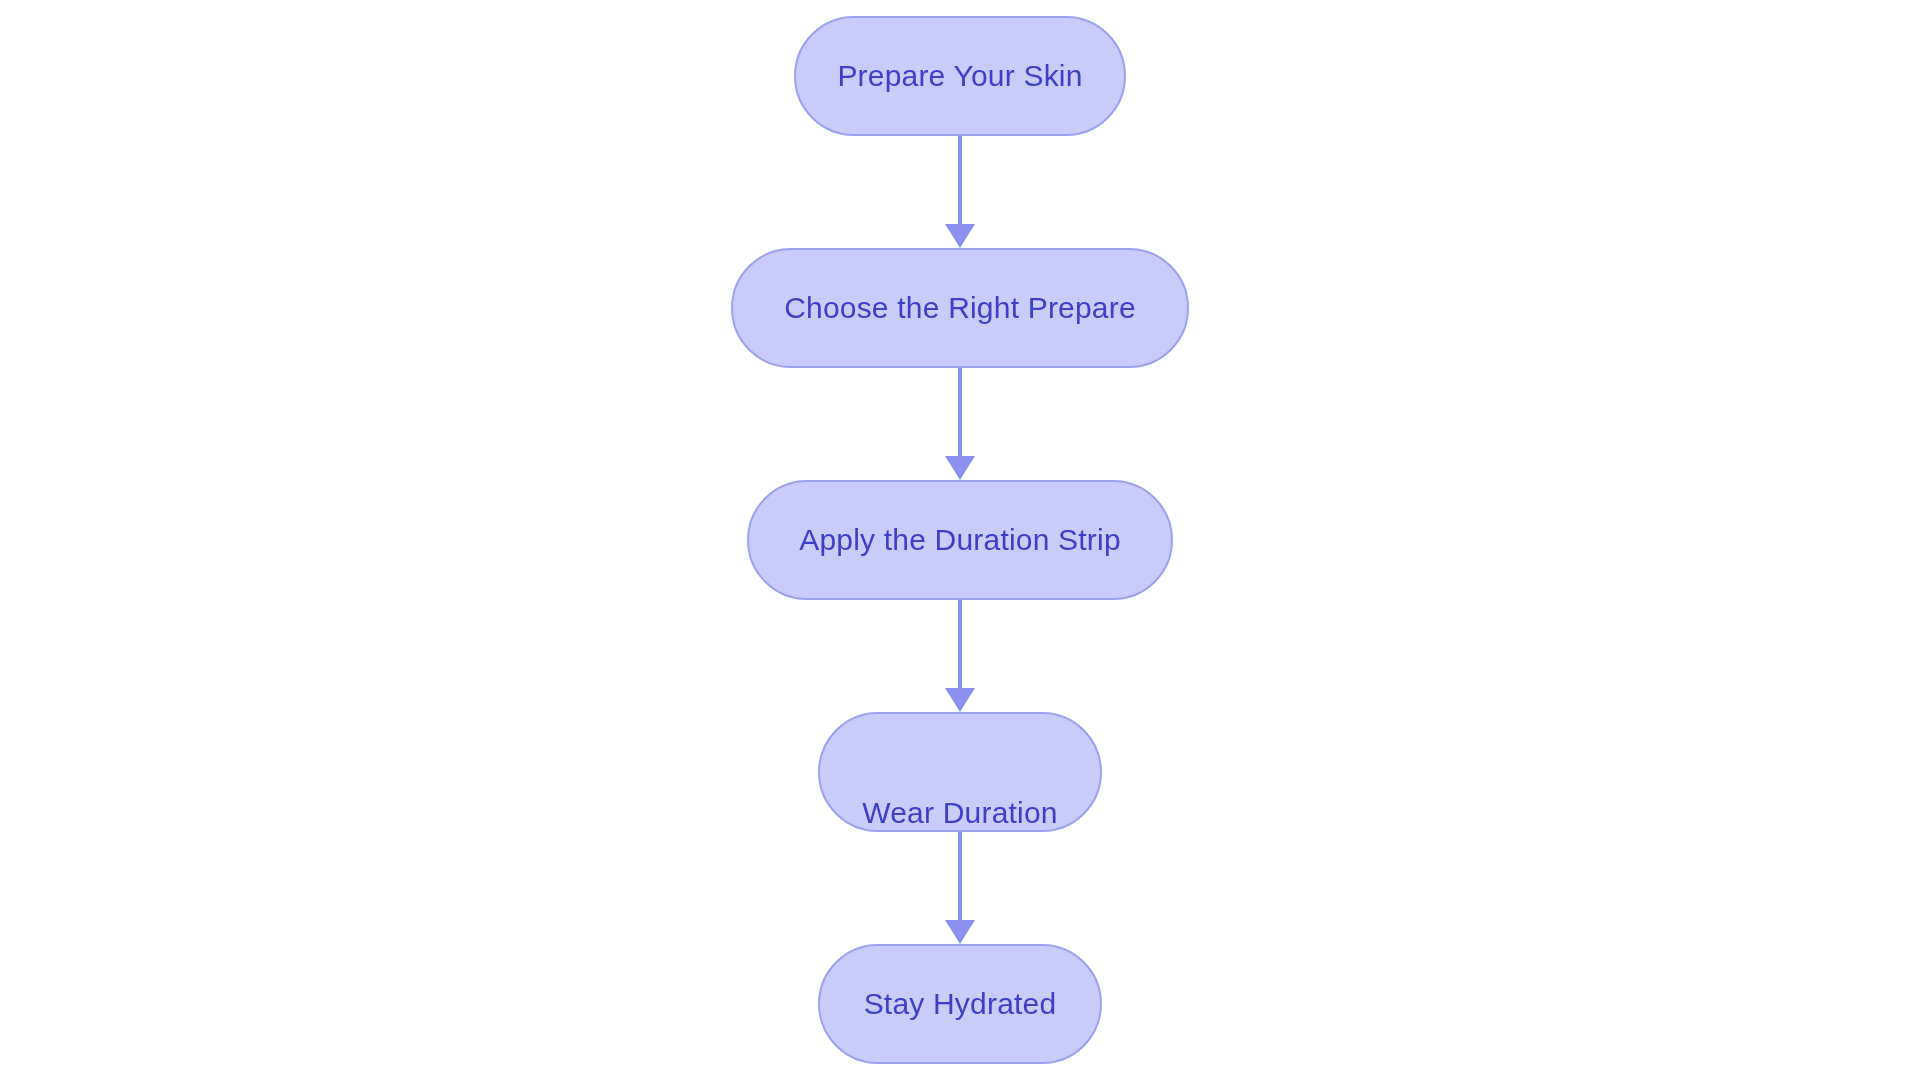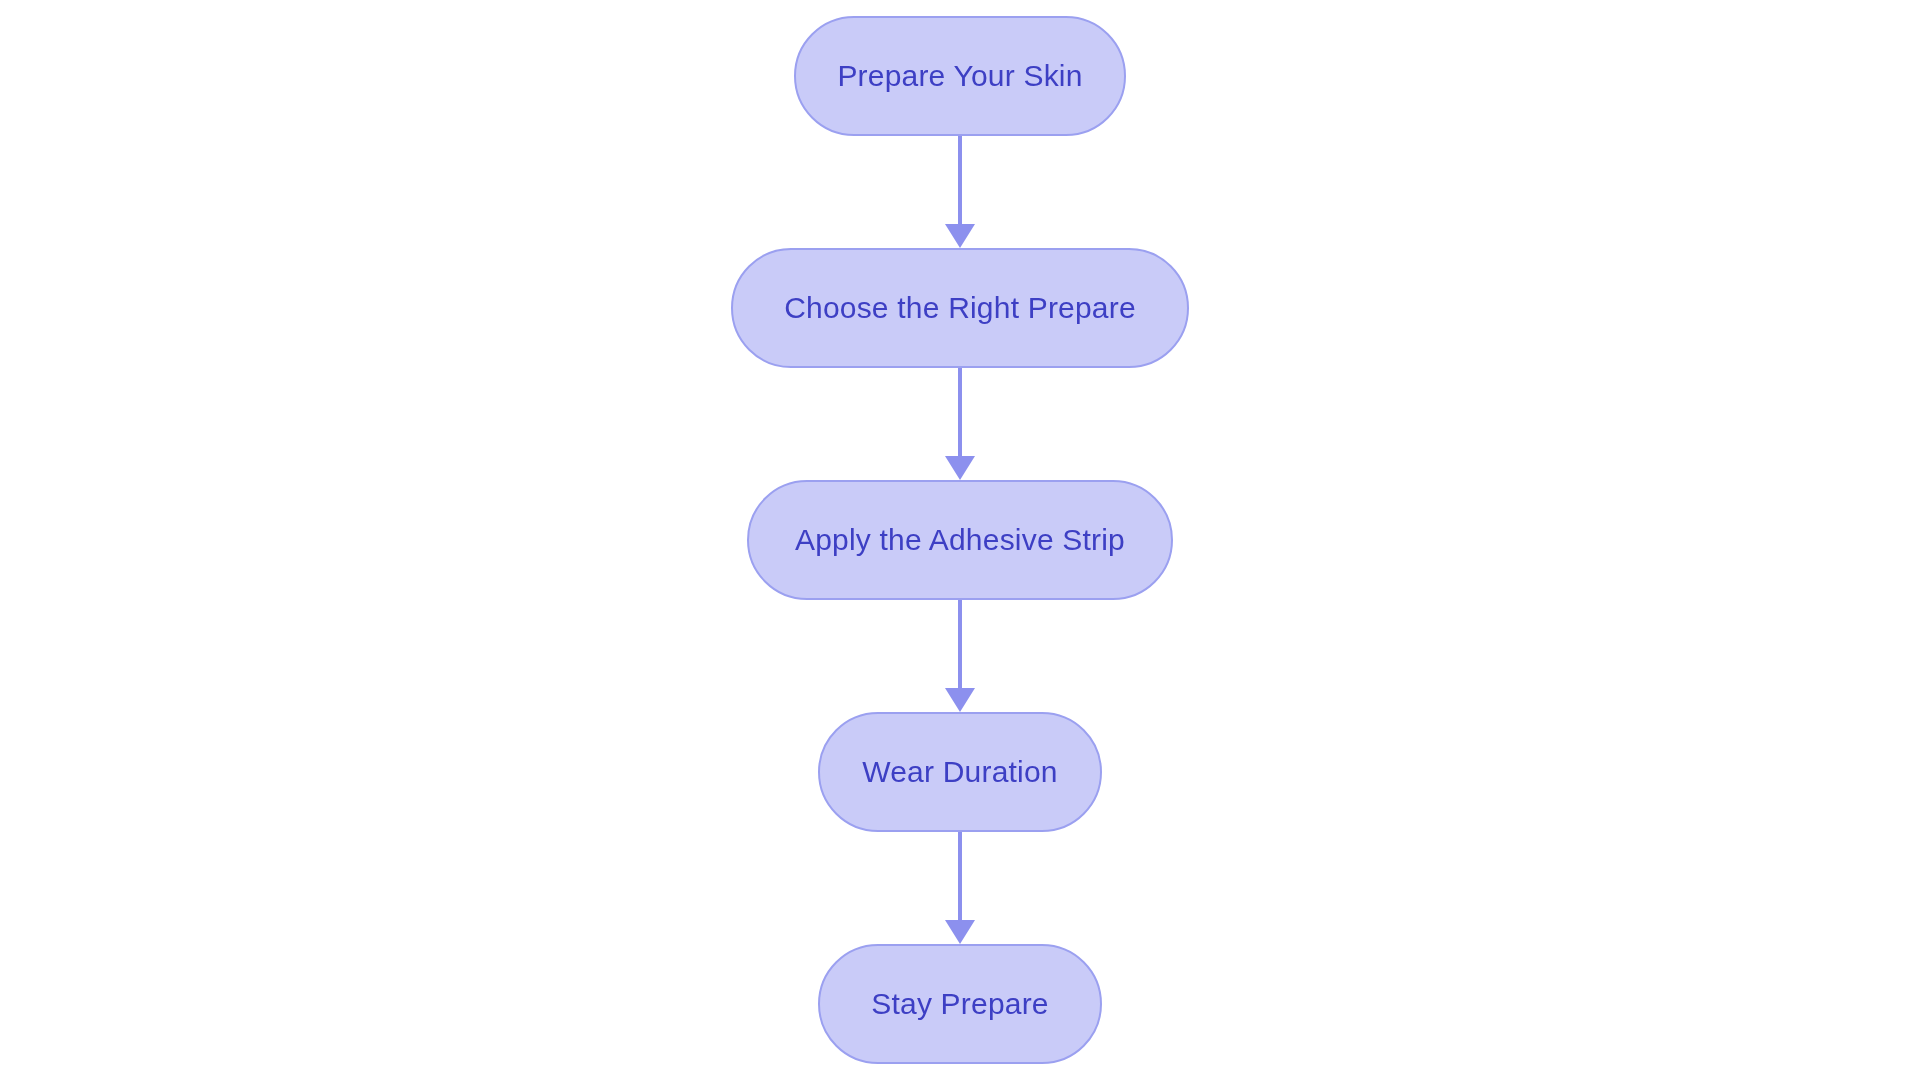--- a/index.html
+++ b/index.html
@@ -74,30 +74,30 @@
         <div class="arrow-head"></div>
       </div>
       <div class="node" style="width: 458px;">
         <span>Choose the Right Prepare</span>
       </div>
       <div class="arrow">
         <div class="arrow-line"></div>
         <div class="arrow-head"></div>
       </div>
       <div class="node" style="width: 426px;">
-        <span>Apply the Adhesive Strip</span>
+        <span>Apply the Duration Strip</span>
       </div>
       <div class="arrow">
         <div class="arrow-line"></div>
         <div class="arrow-head"></div>
       </div>
-      <div class="node" style="width: 284px;">
+      <div class="node" style="width: 284px; align-items: flex-end;">
         <span>Wear Duration</span>
       </div>
       <div class="arrow">
         <div class="arrow-line"></div>
         <div class="arrow-head"></div>
       </div>
       <div class="node" style="width: 284px;">
-        <span>Stay Prepare</span>
+        <span>Stay Hydrated</span>
       </div>
     </div>
 </div>
 
 </body></html>

